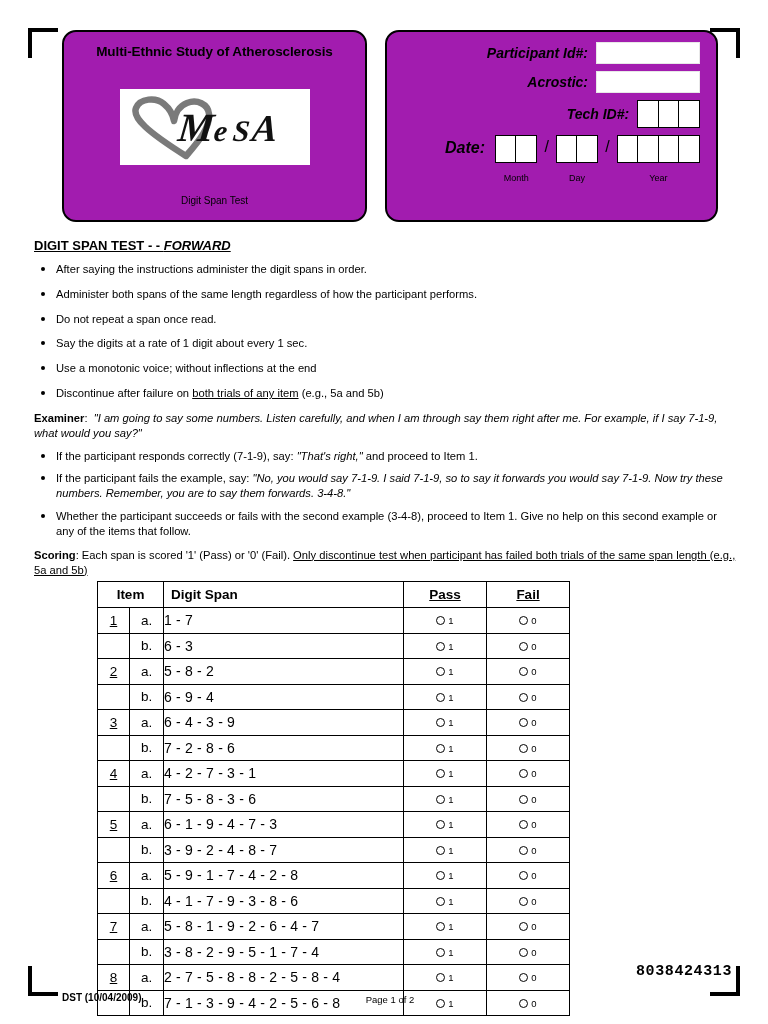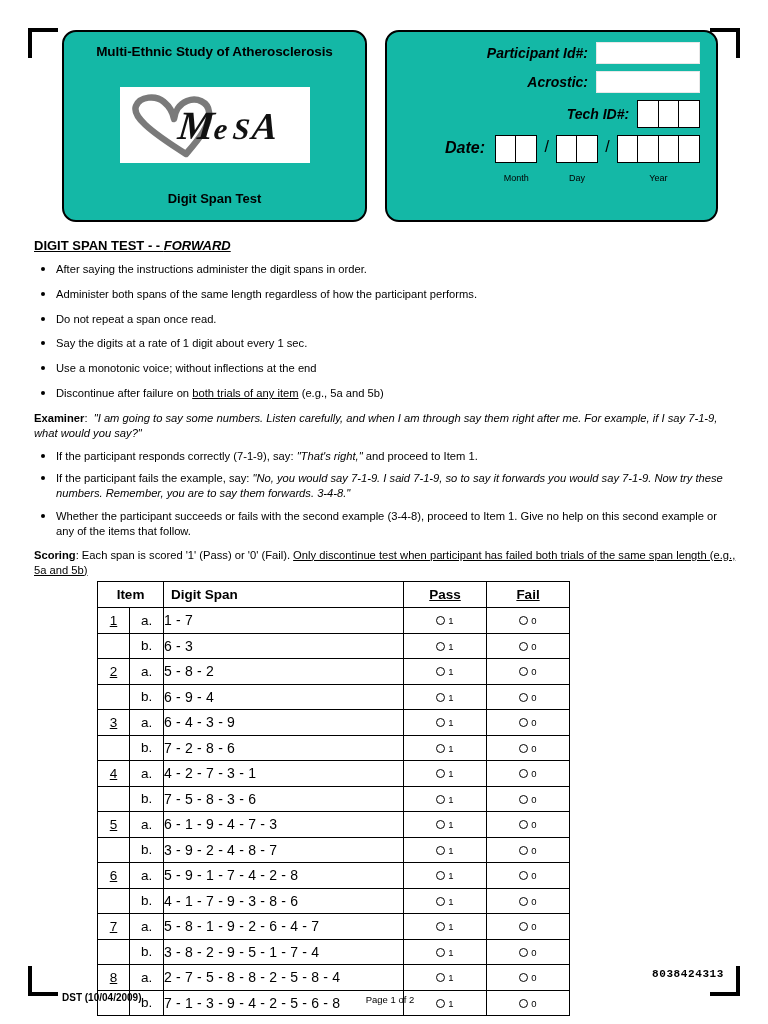--- a/index.html
+++ b/index.html
@@ -29,21 +29,21 @@
   .header-row {
     position: absolute;
     top: 30px;
     left: 62px;
     right: 50px;
     height: 192px;
     display: flex;
     gap: 18px;
   }
   .panel {
-    background: #14b8a6;
+    background: #a21caf;
     border: 2px solid #000;
     border-radius: 14px;
   }
   .panel-left {
     width: 305px;
     display: flex;
     flex-direction: column;
     align-items: center;
     justify-content: space-between;
     padding: 12px 6px 14px 6px;
@@ -59,22 +59,22 @@
     width: 190px;
     height: 76px;
     display: flex;
     align-items: center;
     justify-content: center;
     position: relative;
     overflow: hidden;
   }
   .logo-svg { display: block; }
   .form-title {
-    font-size: 13px;
-    font-weight: bold;
+    font-size: 10px;
+    font-weight: normal;
     text-align: center;
   }
   .panel-right {
     flex: 1;
     position: relative;
     padding: 10px 16px 10px 10px;
   }
   .fld-row {
     display: flex;
     align-items: center;
@@ -261,24 +261,24 @@
   .f-left {
     position: absolute; left: 0; top: 0;
     font-size: 10px; font-weight: bold;
   }
   .f-center {
     position: absolute; left: 0; right: 0; top: 2px;
     text-align: center; font-size: 9.5px;
   }
   .barcode-num {
     position: absolute;
-    right: 44px;
+    right: 36px;
     bottom: 44px;
     font-family: "Liberation Mono", monospace;
-    font-size: 11px;
+    font-size: 15px;
     font-weight: bold;
     letter-spacing: 0.6px;
   }
 </style>
 </head>
 <body>
 
 <div class="crop tl"></div>
 <div class="crop tr"></div>
 <div class="crop bl"></div>

